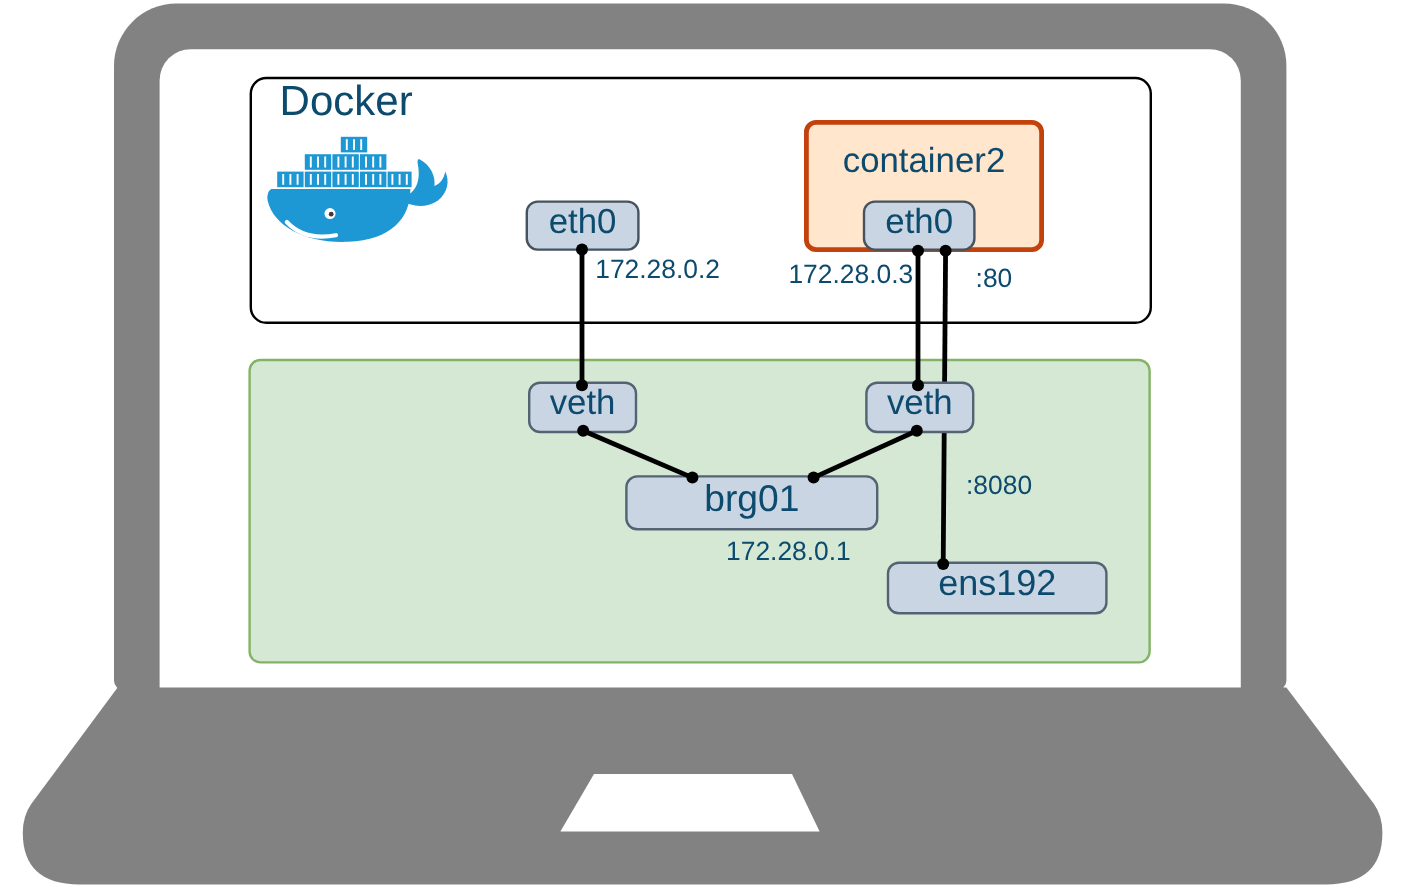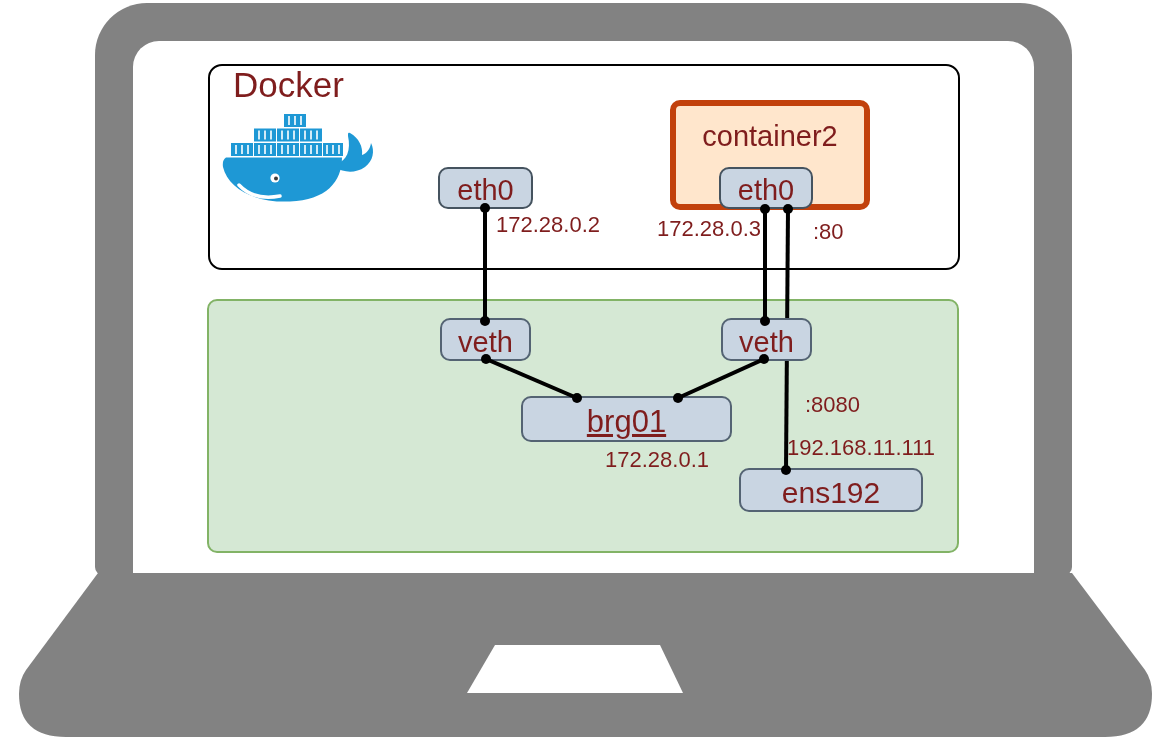--- a/index.html
+++ b/index.html
@@ -1,38 +1,38 @@
 <!DOCTYPE html>
 <html><head>
 <meta charset="utf-8">
 <style>
   html,body{margin:0;padding:0;background:#fff;}
   .canvas{
     position:relative;width:1171px;height:741px;background:#fff;overflow:hidden;
-    font-family:"Liberation Sans", sans-serif;color:#7f1d1d;
+    font-family:"Liberation Sans", sans-serif;color:#0c4a6e;
   }
   .abs{position:absolute;}
   
   .screen-frame{left:95px;top:3px;width:977px;height:572px;background:#828282;
     border-radius:52px 52px 8px 8px;z-index:0;}
   .screen-white{left:133px;top:41px;width:901px;height:534px;background:#ffffff;
     border-radius:26px 26px 0 0;z-index:1;}
   .base-svg{left:0;top:570px;width:1171px;height:171px;z-index:1;}
   
   .docker-box{left:208px;top:64px;width:752px;height:206px;background:#fff;
     border:2px solid #000;border-radius:14px;z-index:2;box-sizing:border-box;}
   .docker-title{left:233px;top:66px;font-size:35px;line-height:38px;z-index:3;}
   .whale{left:218px;top:100px;z-index:3;}
   .cbox{width:200px;height:110px;border-radius:10px;z-index:3;box-sizing:border-box;
     text-align:center;font-size:29px;padding-top:14px;}
   .container1{left:390px;top:100px;}
   .container2{left:670px;top:100px;}
   
   .node{border-radius:10px;z-index:4;box-sizing:border-box;display:flex;
-    align-items:flex-end;justify-content:center;font-size:29px;}
+    align-items:flex-start;justify-content:center;font-size:29px;}
   .eth1{left:438px;top:167px;width:95px;height:42px;}
   .eth2{left:719px;top:167px;width:94px;height:42px;}
   .veth1{left:440px;top:318px;width:91px;height:43px;}
   .veth2{left:721px;top:318px;width:91px;height:43px;}
   .brg{left:521px;top:396px;width:211px;height:46px;font-size:31px;}
   .nic{left:739px;top:468px;width:184px;height:44px;font-size:30px;}
   
   .os-box{left:207px;top:299px;width:752px;height:254px;border-radius:10px;
     border:2px solid;box-sizing:border-box;z-index:2;}
   .os-title{left:207px;top:511px;width:752px;text-align:center;font-size:32px;z-index:6;}
@@ -87,21 +87,21 @@
 
       <path d="M8 57.5 L124 57.5 C124 82 108 100 72 101.5 C38 103 10 89 5 67 Q4 60 8 57.5 Z"></path>
     </g>
 
     <circle cx="57" cy="78" r="4.6" fill="#ffffff"></circle>
     <circle cx="58" cy="78.5" r="2" fill="#3c3c3c"></circle>
 
     <path d="M21 85 Q36 101 62 96" stroke="#ffffff" stroke-width="3.5" fill="none" stroke-linecap="round"></path>
   </svg>
 
-  <div class="abs cbox container2" style="background:#FFE6CC;border:6px solid #c2410c;">
+  <div class="abs cbox container2" style="background:#FFE6CC;border:4px solid #c2410c;">
     <span>container2</span>
   </div>
 
   <div class="abs os-box" style="background:#D5E8D4;border-color:#82B366;"></div>
 
   <svg class="abs lines-under" viewBox="0 0 1171 741">
     <line x1="788" y1="209" x2="786" y2="470" stroke="#000" stroke-width="4"></line>
   </svg>
 
   <div class="abs node eth1" style="background:#C9D5E2;border:2.5px solid #45535F;">
@@ -109,21 +109,21 @@
   </div>
   <div class="abs node eth2" style="background:#C9D5E2;border:2.5px solid #45535F;">
     <span>eth0</span>
   </div>
   <div class="abs node veth1" style="background:#C9D5E2;border:2.5px solid #546373;">
     <span>veth</span>
   </div>
   <div class="abs node veth2" style="background:#C9D5E2;border:2.5px solid #546373;">
     <span>veth</span>
   </div>
-  <div class="abs node brg" style="background:#C9D5E2;border:2.5px solid #546373;text-decoration:underline;">
+  <div class="abs node brg" style="background:#C9D5E2;border:2.5px solid #546373;">
     <span>brg01</span>
   </div>
   <div class="abs node nic" style="background:#C9D5E2;border:2.5px solid #546373;">
     <span>ens192</span>
   </div>
 
   <svg class="abs lines-over" viewBox="0 0 1171 741">
     <g stroke="#000" stroke-width="4">
       <line x1="485" y1="208" x2="485" y2="321"></line>
       <line x1="486" y1="359" x2="577" y2="398"></line>
@@ -141,16 +141,15 @@
         <circle cx="678" cy="398" r="5"></circle>
       <circle cx="788" cy="209" r="5"></circle>
         <circle cx="786" cy="470" r="5"></circle>
     </g>
   </svg>
 
   <div class="abs lbl ip1">172.28.0.2</div>
   <div class="abs lbl ip2">172.28.0.3</div>
   <div class="abs lbl port80">:80</div>
   <div class="abs lbl port8080">:8080</div>
-  <div class="abs lbl nicip">192.168.11.111</div>
   <div class="abs lbl brgip">172.28.0.1</div>
 
 </div>
 
 </body></html>

